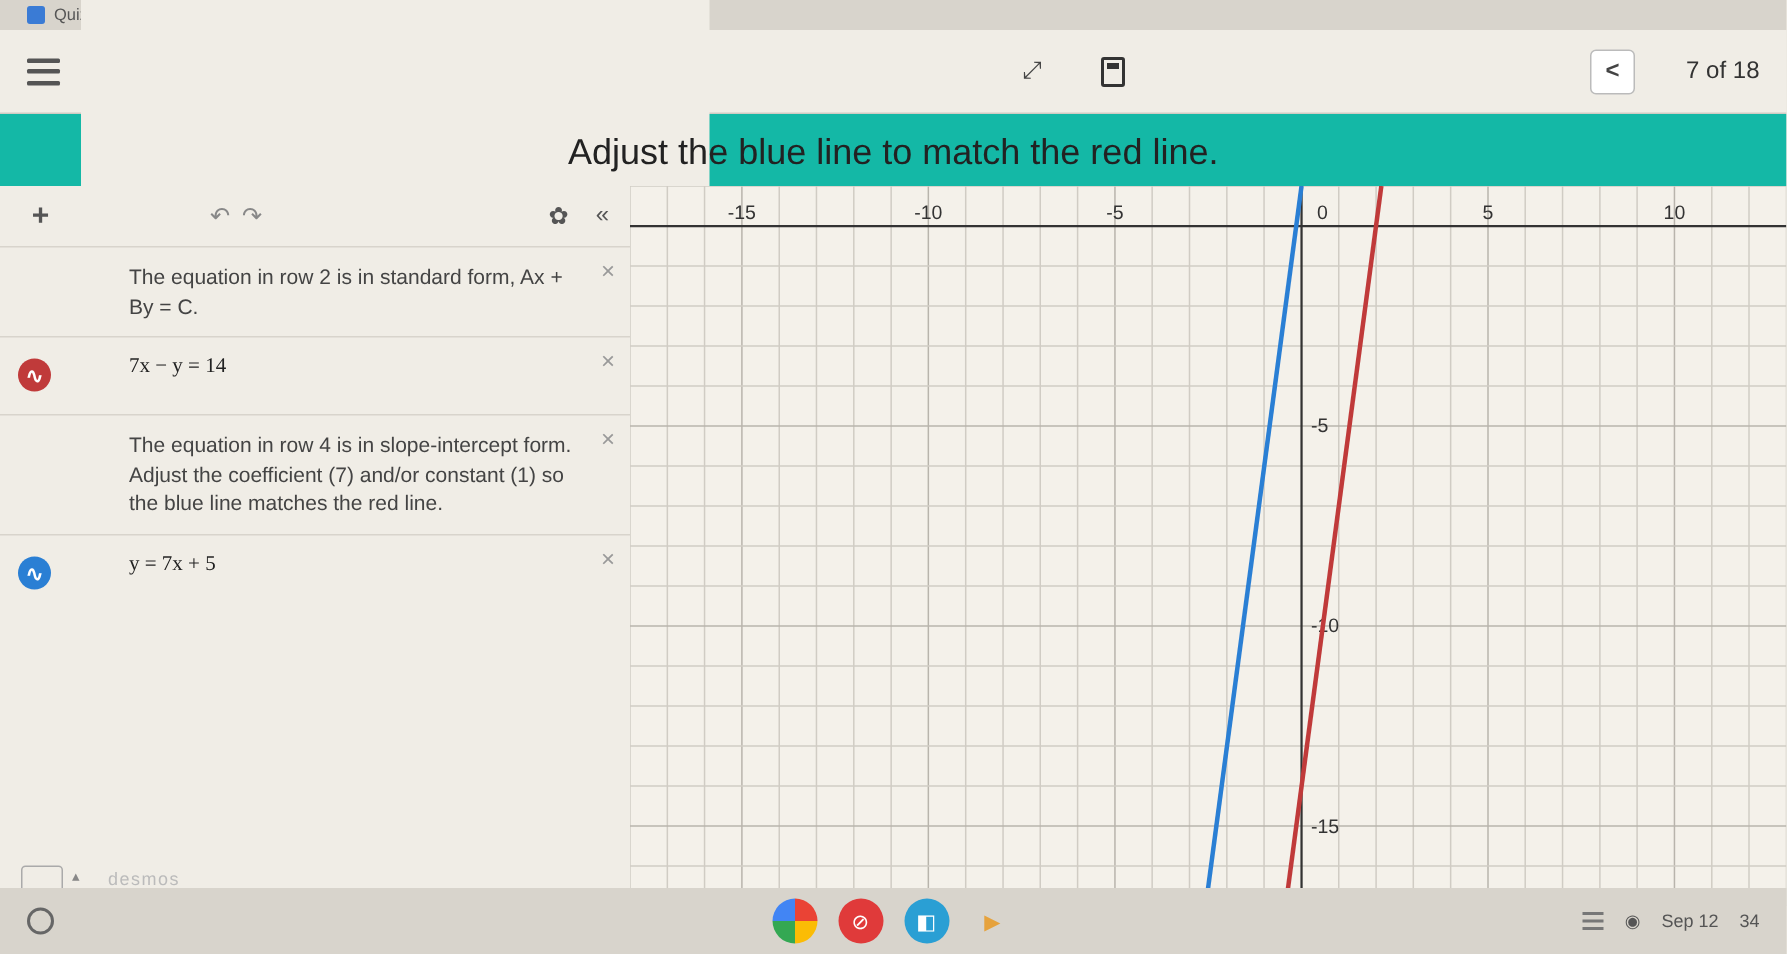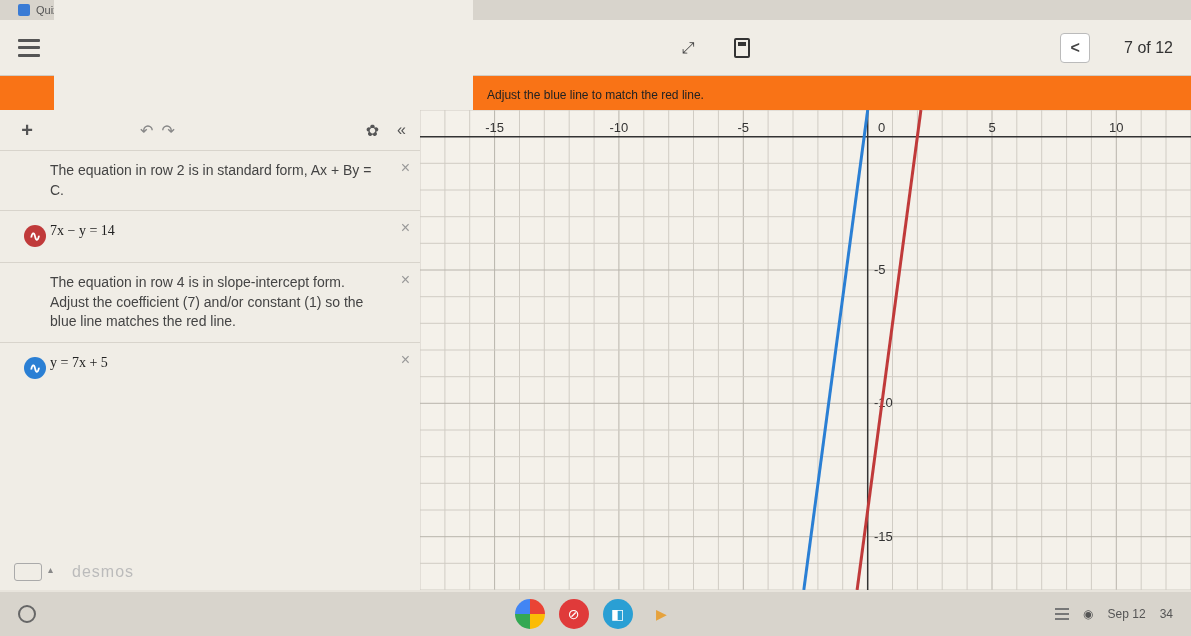--- a/index.html
+++ b/index.html
@@ -18,50 +18,50 @@
 .title-block .sub { font-size:12px; color:#777; }
 .header-icons { margin-left:auto; display:flex; align-items:center; gap:34px; }
 .hicon { width:20px; height:20px; color:#444; display:flex; align-items:center; justify-content:center; font-size:16px; }
 .expand-icon::before { content:"⤢"; font-size:16px; }
 .calc-icon { width:16px; height:20px; border:2px solid #333; border-radius:2px; position:relative; }
 .calc-icon::before { content:""; position:absolute; top:2px; left:2px; right:2px; height:4px; background:#333; }
 .nav-btn { width:30px; height:30px; border:1px solid #bbb; background:#fff; border-radius:4px; display:flex; align-items:center; justify-content:center; font-weight:bold; color:#444; cursor:pointer; }
 .counter { font-size:16px; color:#333; font-weight:500; }
 
 
-.instruction { text-align:center; font-size:12px; color:#222; padding:12px 0 8px; background:#f97316; }
+.instruction { text-align:center; font-size:24px; color:#222; padding:12px 0 8px; background:#14b8a6; }
 
 
 .main { display:flex; height:480px; background:#f0ede6; }
 .left { width:420px; display:flex; flex-direction:column; }
 .right { flex:1; position:relative; }
 
 
 .left-toolbar { height:40px; display:flex; align-items:center; padding:0 14px; gap:10px; }
 .plus-btn { width:26px; height:26px; font-size:20px; font-weight:bold; color:#555; display:flex; align-items:center; justify-content:center; cursor:pointer; }
 .undo-redo { margin-left:90px; display:flex; gap:8px; }
 .undo-redo span { font-size:16px; color:#888; cursor:pointer; }
 .gear { margin-left:auto; font-size:16px; color:#555; cursor:pointer; }
 .collapse { font-size:16px; color:#555; cursor:pointer; margin-left:8px; }
 
 
-.row { display:flex; align-items:flex-start; padding:10px 12px 10px 20px; border-top:1px solid #d8d4cc; position:relative; min-height:52px; }
+.row { display:flex; align-items:flex-start; padding:10px 12px 10px 8px; border-top:1px solid #d8d4cc; position:relative; min-height:52px;gap:48px; }
 .row-gutter { width:30px; display:flex; flex-direction:column; align-items:center; padding-top:2px; }
 .row-num { font-size:11px; color:#999; }
 .row-icon { width:22px; height:22px; border-radius:50%; display:flex; align-items:center; justify-content:center; margin-top:2px; }
 .row-icon.wave { color:#fff; font-weight:bold; font-size:14px; }
 .row-content { flex:1; font-size:14px; color:#444; line-height:1.4; padding-right:26px; }
 .row-content.math { font-family:'Times New Roman',serif; font-size:14px; color:#222; }
 .row-close { position:absolute; top:8px; right:10px; font-size:16px; color:#999; cursor:pointer; }
 
 
 .kbd-toggle { margin-top:auto; height:36px; display:flex; align-items:center; padding:0 14px; gap:10px; }
 .kbd-icon { width:28px; height:18px; border:1px solid #aaa; border-radius:3px; position:relative; }
 .kbd-icon::after { content:"▴"; position:absolute; right:-12px; top:0; font-size:10px; color:#888; }
-.desmos-label { font-size:16px; color:#bbb; letter-spacing:1px; margin-left:20px; }
+.desmos-label { font-size:12px; color:#bbb; letter-spacing:1px; margin-left:20px; }
 
 
 .graph { position:absolute; inset:0; background:#f4f1ea; }
 .graph svg { width:100%; height:100%; }
 .grid line { stroke:#d0ccc4; stroke-width:1; }
 .grid line.major { stroke:#b8b4ac; stroke-width:1; }
 .axis { stroke:#333; stroke-width:1.5; }
 .tick-label { font-size:13px; fill:#333; font-family:Arial; }
 .blue-line { stroke:#2a7fd4; stroke-width:3; fill:none; }
 .red-line { stroke:#c03a3a; stroke-width:3; fill:none; }
@@ -92,21 +92,21 @@
   <div class="title-block">
     <div class="main">4.3 Writing Linear Equations in Standard Form</div>
   </div>
   <div class="header-icons">
     <div class="hicon expand-icon"></div>
     <div class="hicon">
         <div class="calc-icon"></div>
       </div>
     <div style="width:240px"></div>
     <div class="nav-btn">&lt;</div>
-    <div class="counter">7 of 12</div>
+    <div class="counter">7 of 18</div>
   </div>
 </div>
 
 <div class="instruction">Adjust the blue line to match the red line.</div>
 
 <div class="main">
 
   <div class="left">
     <div class="left-toolbar">
       <div class="plus-btn">+</div>

